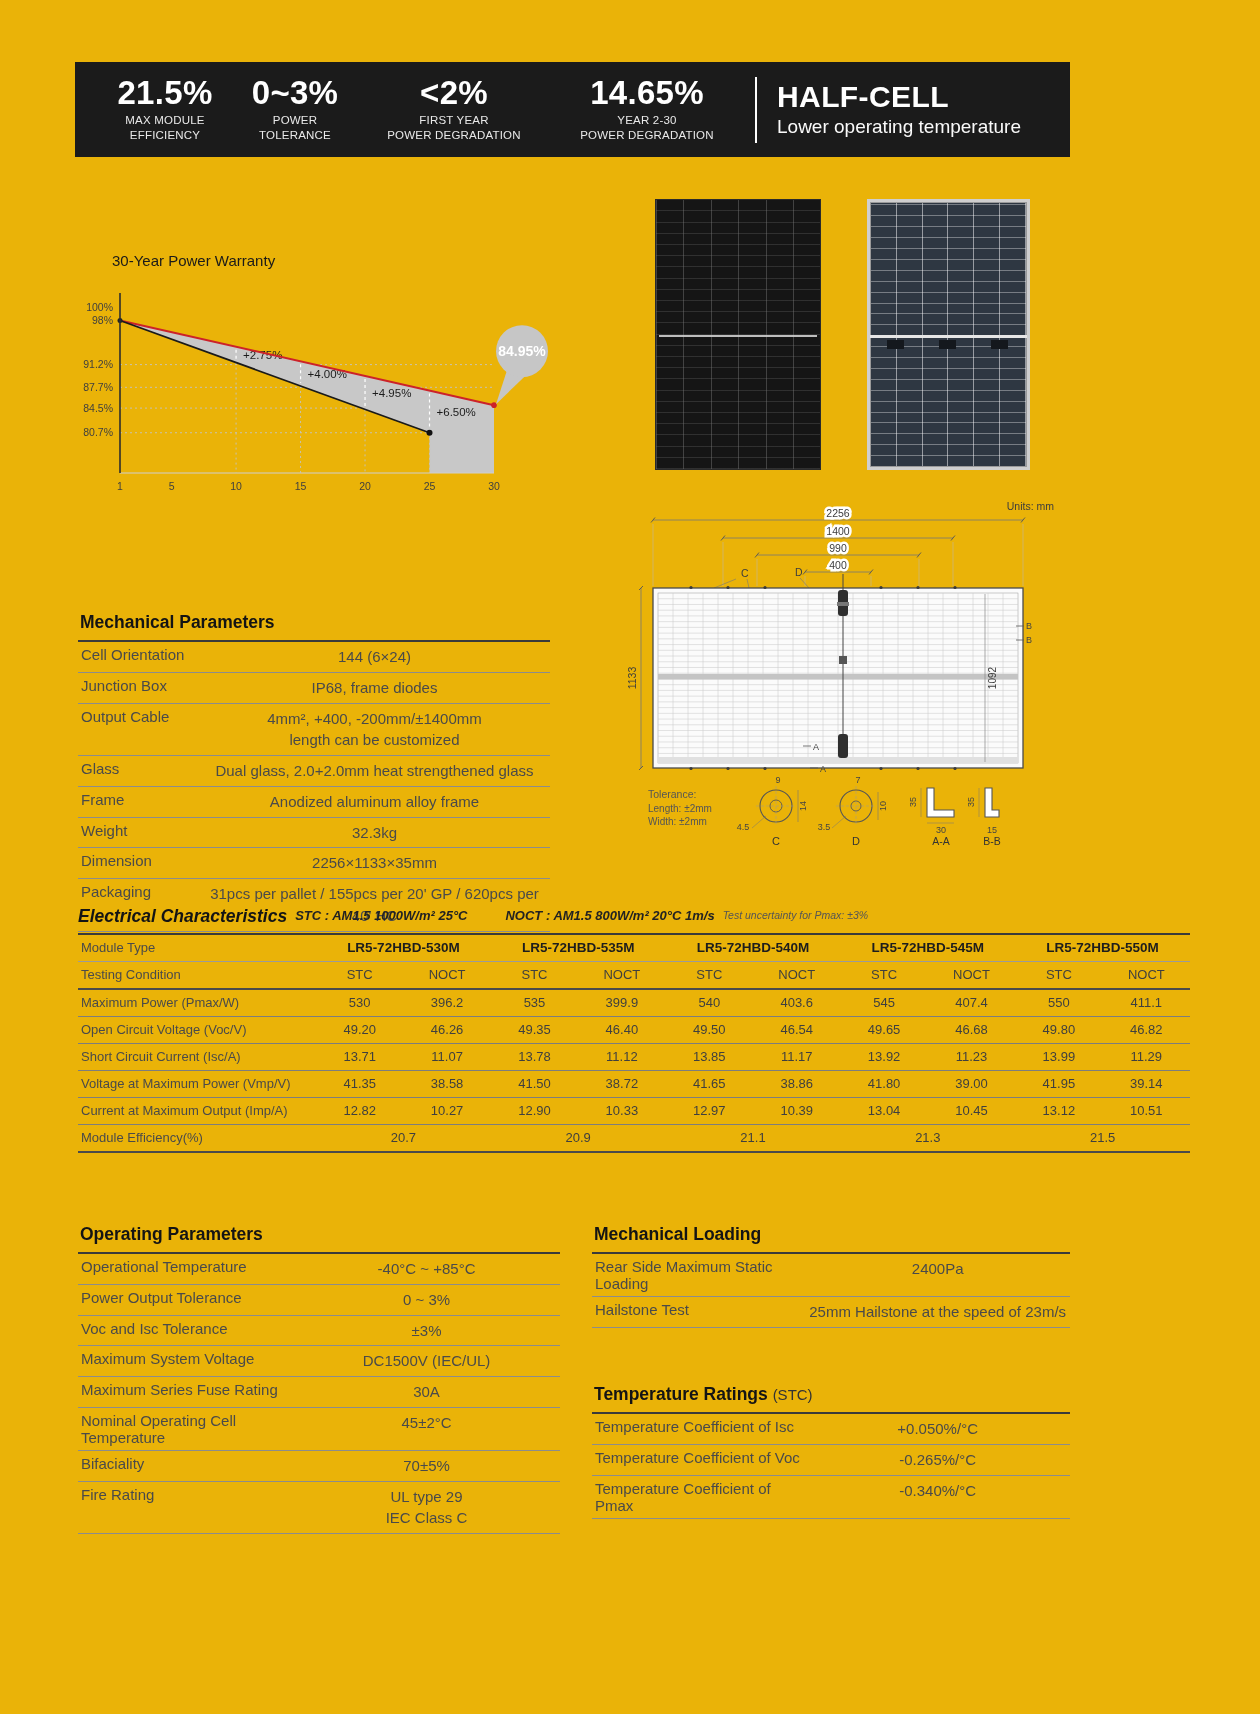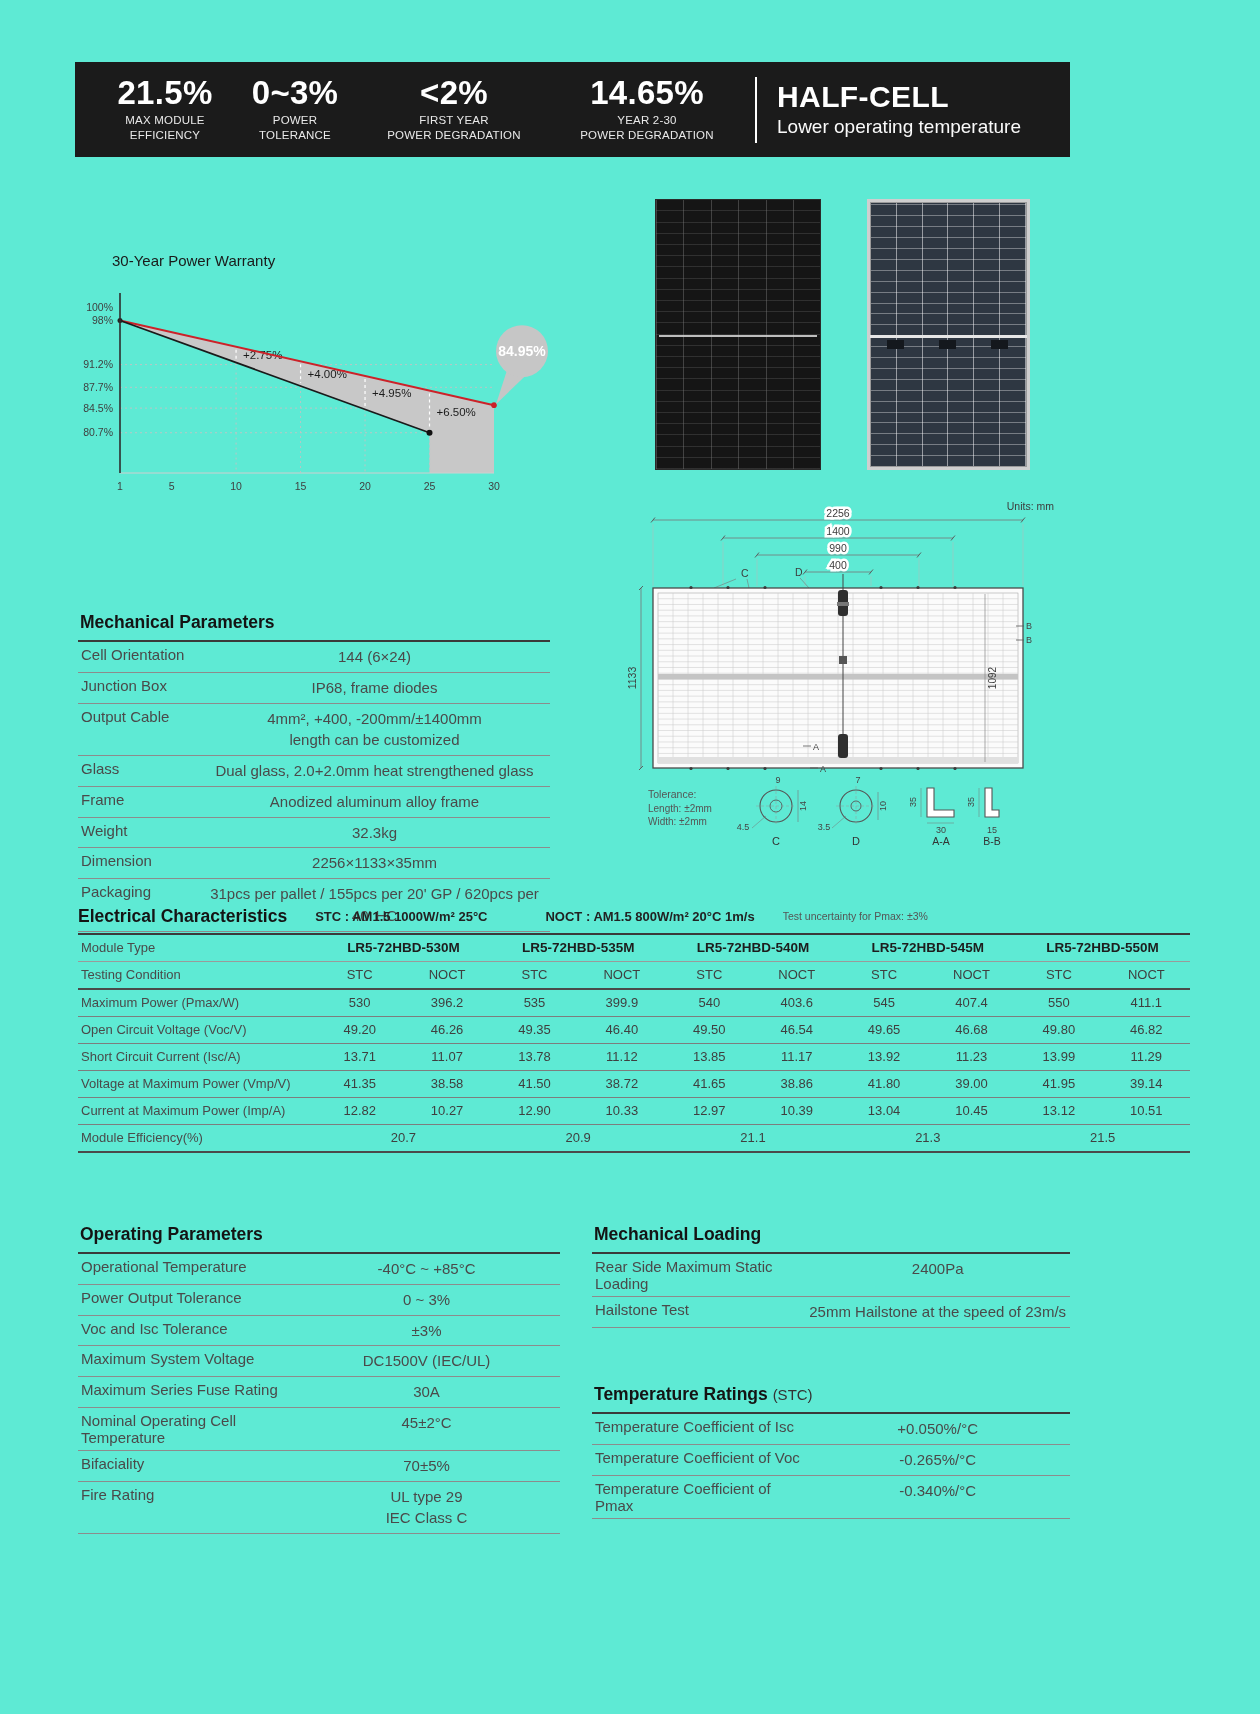--- a/index.html
+++ b/index.html
@@ -1,16 +1,16 @@
 <!DOCTYPE html>
 <html><head>
 <meta charset="utf-8">
 <style>
   html,body{margin:0;padding:0;background:#fff;}
-  .page{position:relative;width:1260px;height:1714px;background:#5eead4;overflow:hidden;
+  .page{position:relative;width:1260px;height:1714px;background:#eab308;overflow:hidden;
         font-family:"Liberation Sans",sans-serif;color:#3f3f3f;}
 
   
   .banner{position:absolute;left:75px;top:62px;width:995px;height:95px;background:#1b1b1b;
           color:#fff;display:flex;align-items:center;padding-left:24px;box-sizing:border-box;}
   .stat{text-align:center;flex:0 0 auto;}
   .stat-value{font-size:33px;font-weight:700;letter-spacing:.3px;line-height:1;}
   .stat-label{font-size:11.5px;line-height:1.3;color:#e9e9e9;margin-top:4px;letter-spacing:.2px;}
   .s1{width:132px}.s2{width:128px}.s3{width:190px}.s4{width:196px}
   .banner-divider{width:2px;height:66px;background:#fff;margin-left:10px;flex:0 0 auto;}
@@ -57,22 +57,22 @@
   .blk-op{left:78px;top:1188px;width:482px;}
   .blk-load{left:592px;top:1188px;width:478px;}
   .blk-temp{left:592px;top:1348px;width:478px;}
   .kv-row{display:flex;align-items:flex-start;border-bottom:1px solid #8c8c8c;
           padding:4px 0;min-height:18px;font-size:15px;color:#4a4a4a;}
   .kv-label{flex:0 0 44%;padding-left:3px;}
   .kv--mech .kv-label{flex:0 0 25%;}
   .kv-value{flex:1;text-align:center;white-space:pre-line;line-height:1.45;}
 
   
-  .elec-head{display:flex;align-items:center;border-bottom:2.5px solid #3a3a3a;
-             padding-bottom:7px;gap:28px;}
+  .elec-head{display:flex;align-items:flex-start;border-bottom:2.5px solid #3a3a3a;
+             padding-bottom:7px;gap:8px;font-style:italic;}
   .elec-title{font-size:17.5px;font-weight:700;color:#141414;line-height:1;}
   .elec-note{font-size:13px;font-weight:700;color:#222;line-height:1.2;}
   .elec-note2{font-size:10.5px;color:#555;line-height:1.4;}
   .erow{display:grid;grid-template-columns:238px repeat(10,1fr);align-items:center;
         border-bottom:1.5px solid #7d7d7d;min-height:26px;font-size:13px;color:#3f3f3f;}
   .erow-module{border-bottom:1px solid #9a9a9a;}
   .erow-testing{border-bottom:2px solid #4a4a4a;}
   .erow-eff{border-bottom:2px solid #4a4a4a;}
   .ecell{text-align:center;padding:4px 0;}
   .ecell.label{text-align:left;padding-left:3px;color:#4a4a4a;}
@@ -479,21 +479,21 @@
           <div class="ecell">41.50</div>
           <div class="ecell">38.72</div>
           <div class="ecell">41.65</div>
           <div class="ecell">38.86</div>
           <div class="ecell">41.80</div>
           <div class="ecell">39.00</div>
           <div class="ecell">41.95</div>
           <div class="ecell">39.14</div>
         </div>
         <div class="erow">
-          <div class="ecell label">Current at Maximum Power (Imp/A)</div>
+          <div class="ecell label">Current at Maximum Output (Imp/A)</div>
           <div class="ecell">12.82</div>
           <div class="ecell">10.27</div>
           <div class="ecell">12.90</div>
           <div class="ecell">10.33</div>
           <div class="ecell">12.97</div>
           <div class="ecell">10.39</div>
           <div class="ecell">13.04</div>
           <div class="ecell">10.45</div>
           <div class="ecell">13.12</div>
           <div class="ecell">10.51</div>

